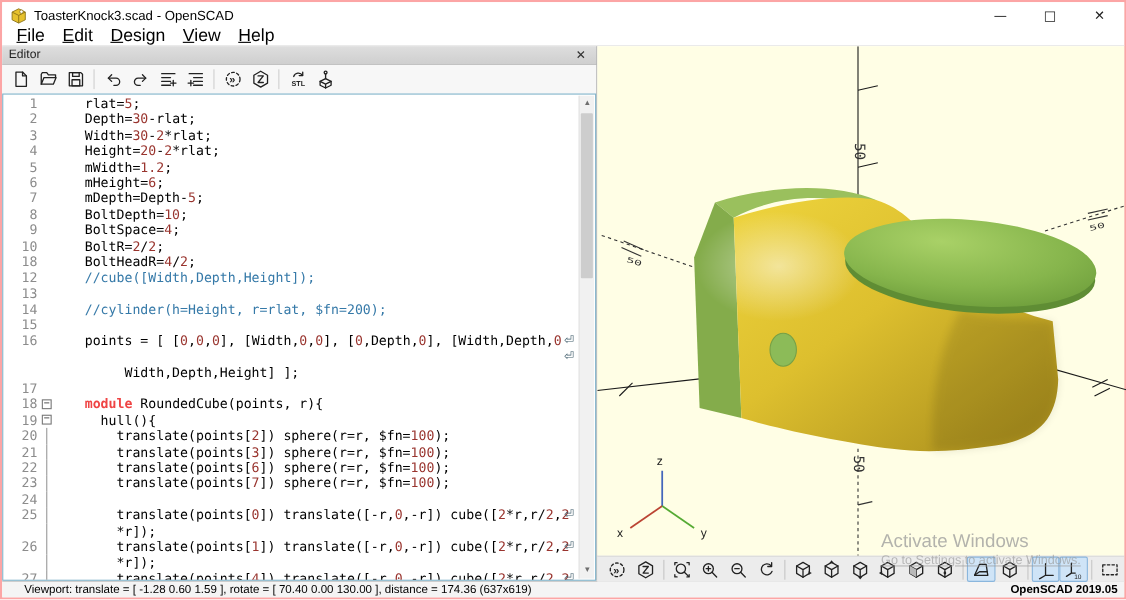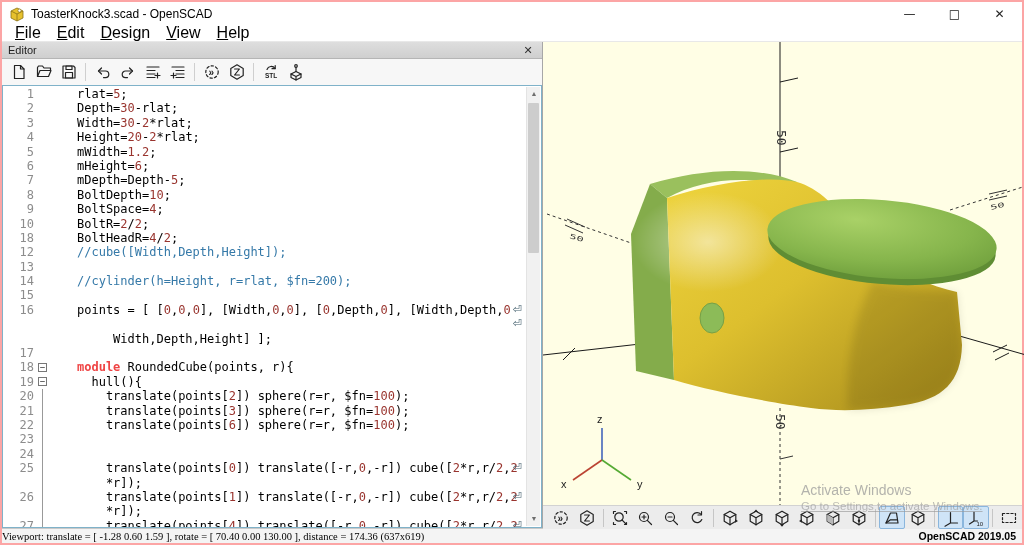--- a/index.html
+++ b/index.html
@@ -55,26 +55,26 @@
 
   
   #viewport { flex:1 1 auto; display:flex; flex-direction:column; position:relative; min-width:0; }
   #view3d-box { height:463px; background:#fffee5; position:relative; }
   #view-toolbar { height:27px; background:#ececec; border-top:1px solid #d2d2d2; display:flex; align-items:center; padding-left:5px; }
   .vbtn { width:26px; height:23px; background:transparent; border:1px solid transparent; display:flex; align-items:center; justify-content:center; padding:0; }
   .vbtn.active { background:#cfe4f7; border:1px solid #8ab6dd; border-radius:2px; }
   .vsep { width:1px; height:18px; background:#c6c6c6; margin:0 3px; }
 
   #watermark { position:absolute; left:258px; top:440px; z-index:5; pointer-events:none; color:#9a9a9a; }
-  #watermark .w1 { font-size:14px; opacity:.75; display:block; }
+  #watermark .w1 { font-size:17px; opacity:.75; display:block; }
   #watermark .w2 { font-size:11.5px; opacity:.65; display:block; margin-top:2px; white-space:nowrap;text-decoration:underline; }
 
   
   #statusbar { height:15px; background:#f4f4f4; border-top:1px solid #c9c9c9; display:flex; align-items:center; font-size:10.5px; color:#000; flex:0 0 auto; }
-  #statusbar .sl { padding-left:0;font-family:Liberation Serif, serif; }
+  #statusbar .sl { padding-left:20px; }
   #statusbar .sr { margin-left:auto; padding-right:6px;font-weight:bold; }
 
   text.axlbl { font-family:"DejaVu Sans Mono",monospace; fill:#333; }
 </style>
 </head>
 <body>
 
 <div id="app">
 
   <div id="titlebar">
@@ -224,21 +224,21 @@
             <div class="crow"><span class="ln">15</span><span class="fm"></span><span class="tx"></span></div>
             <div class="crow"><span class="ln">16</span><span class="fm"></span><span class="tx">points = [ [<span class="nm">0</span>,<span class="nm">0</span>,<span class="nm">0</span>], [Width,<span class="nm">0</span>,<span class="nm">0</span>], [<span class="nm">0</span>,Depth,<span class="nm">0</span>], [Width,Depth,<span class="nm">0</span></span><span class="wm">⏎</span></div>
             <div class="crow"><span class="ln"></span><span class="fm"></span><span class="wm">⏎</span></div>
             <div class="crow"><span class="ln"></span><span class="fm"></span><span class="tx">     Width,Depth,Height] ];</span></div>
             <div class="crow"><span class="ln">17</span><span class="fm"></span><span class="tx"></span></div>
             <div class="crow"><span class="ln">18</span><span class="fm"><span class="box">−</span></span><span class="tx"><span class="kw">module</span> RoundedCube(points, r){</span></div>
             <div class="crow"><span class="ln">19</span><span class="fm"><span class="box">−</span></span><span class="tx">  hull(){</span></div>
             <div class="crow"><span class="ln">20</span><span class="fm"><span class="guide"></span></span><span class="tx">    translate(points[<span class="nm">2</span>]) sphere(r=r, $fn=<span class="nm">100</span>);</span></div>
             <div class="crow"><span class="ln">21</span><span class="fm"><span class="guide"></span></span><span class="tx">    translate(points[<span class="nm">3</span>]) sphere(r=r, $fn=<span class="nm">100</span>);</span></div>
             <div class="crow"><span class="ln">22</span><span class="fm"><span class="guide"></span></span><span class="tx">    translate(points[<span class="nm">6</span>]) sphere(r=r, $fn=<span class="nm">100</span>);</span></div>
-            <div class="crow"><span class="ln">23</span><span class="fm"><span class="guide"></span></span></div>
+            <div class="crow"><span class="ln">23</span><span class="fm"><span class="guide"></span></span><span class="tx">    translate(points[<span class="nm">7</span>]) sphere(r=r, $fn=<span class="nm">100</span>);</span></div>
             <div class="crow"><span class="ln">24</span><span class="fm"><span class="guide"></span></span><span class="tx"></span></div>
             <div class="crow"><span class="ln">25</span><span class="fm"><span class="guide"></span></span><span class="tx">    translate(points[<span class="nm">0</span>]) translate([-r,<span class="nm">0</span>,-r]) cube([<span class="nm">2</span>*r,r/<span class="nm">2</span>,<span class="nm">2</span></span><span class="wm">⏎</span></div>
             <div class="crow"><span class="ln"></span><span class="fm"><span class="guide"></span></span><span class="tx">    *r]);</span></div>
             <div class="crow"><span class="ln">26</span><span class="fm"><span class="guide"></span></span><span class="tx">    translate(points[<span class="nm">1</span>]) translate([-r,<span class="nm">0</span>,-r]) cube([<span class="nm">2</span>*r,r/<span class="nm">2</span>,<span class="nm">2</span></span><span class="wm">⏎</span></div>
             <div class="crow"><span class="ln"></span><span class="fm"><span class="guide"></span></span><span class="tx">    *r]);</span></div>
             <div class="crow"><span class="ln">27</span><span class="fm"><span class="guide"></span></span><span class="tx">    translate(points[<span class="nm">4</span>]) translate([-r,<span class="nm">0</span>,-r]) cube([<span class="nm">2</span>*r,r/<span class="nm">2</span>,<span class="nm">2</span></span><span class="wm">⏎</span></div>
           </div>
         <div id="vscroll">
           <div class="arr up">▲</div>
           <div class="thumb"></div>

